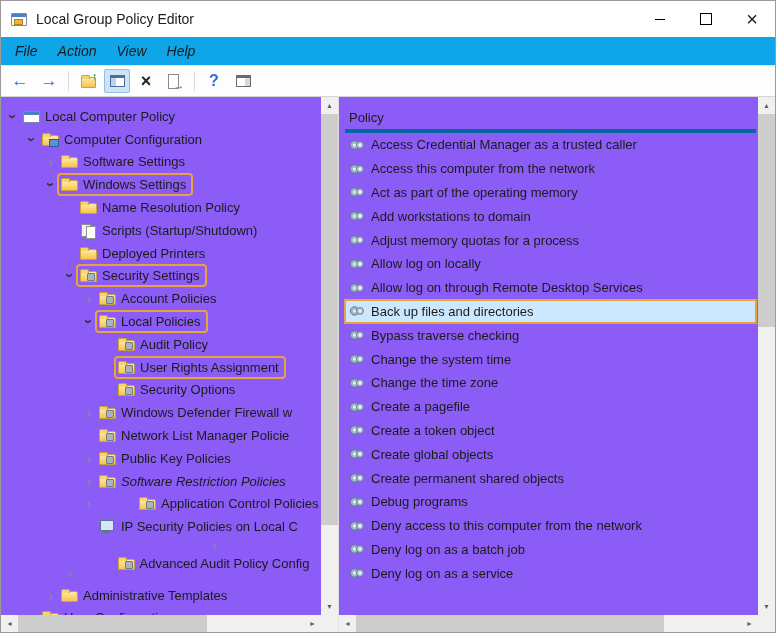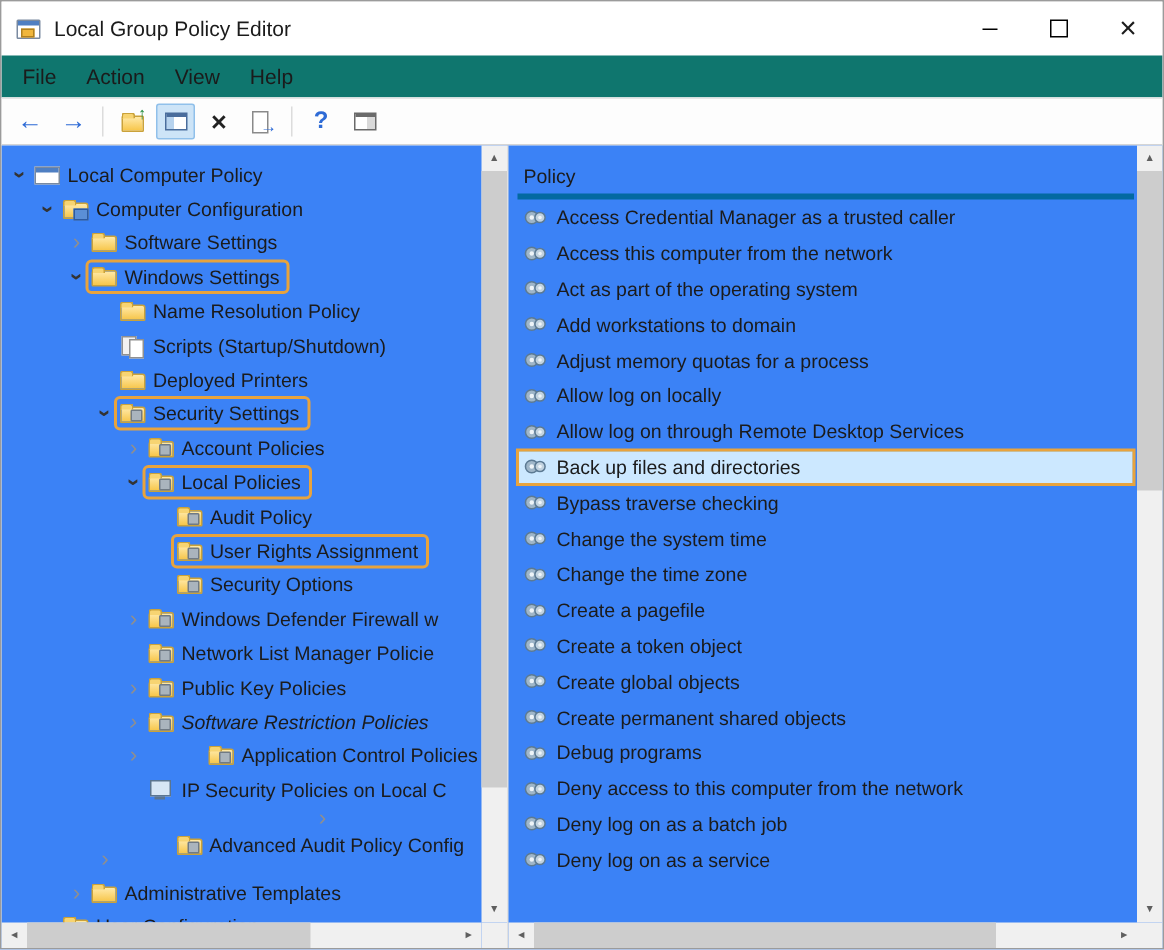--- a/index.html
+++ b/index.html
@@ -16,21 +16,21 @@
   .win-icon::before{content:"";position:absolute;top:0;left:0;right:0;height:3px;background:#4f7fc2;}
   .win-icon::after{content:"";position:absolute;left:2px;top:5px;width:7px;height:4px;background:#f0b63c;border:1px solid #b08020;}
   .title{font-size:14px;}
   .controls{margin-left:auto;display:flex;height:100%;}
   .ctrl{width:46px;height:100%;display:flex;align-items:center;justify-content:center;}
   .ctrl-minimize::before{content:"";width:10px;height:1px;background:#000;display:block;}
   .ctrl-maximize::before{content:"";width:10px;height:10px;border:1px solid #000;display:block;}
   .ctrl-close::before{content:"×";font-size:20px;line-height:1;}
 
   
-  .menubar{height:28px;flex:0 0 28px;display:flex;align-items:center;padding-left:4px;background:#0f766e;}
+  .menubar{height:28px;flex:0 0 28px;display:flex;align-items:center;padding-left:4px;background:#0ea5e9;font-style:italic;}
   .menu-item{padding:0 10px;font-size:14px;}
 
   
   .toolbar{height:32px;flex:0 0 32px;display:flex;align-items:center;padding-left:6px;gap:3px;
            border-top:1px solid #e6e6e6;border-bottom:1px solid #d5d5d5;background:#fdfdfd;}
   .tb-btn{width:26px;height:24px;display:flex;align-items:center;justify-content:center;border:1px solid transparent;border-radius:2px;}
   .tb-btn.pressed{background:#cde4f7;border-color:#90c0ea;}
   .tb-sep{width:1px;height:20px;background:#dcdcdc;margin:0 3px;}
   .tbi{display:inline-flex;align-items:center;justify-content:center;position:relative;}
   .tbi-back-arrow::before{content:"←";font-size:17px;font-weight:bold;color:var(--arrow);}
@@ -42,21 +42,21 @@
   .tbi-show-console-tree::before{content:"";position:absolute;top:0;left:0;right:0;height:2px;background:#4a6d9c;}
   .tbi-delete::before{content:"×";font-size:18px;font-weight:bold;color:#222;line-height:1;}
   .tbi-export-list{width:15px;height:14px;}
   .tbi-export-list::before{content:"";position:absolute;left:0;top:0;width:9px;height:13px;background:#fff;border:1px solid #8a8a8a;}
   .tbi-export-list::after{content:"→";position:absolute;right:-2px;bottom:-3px;color:var(--arrow);font-size:11px;font-weight:bold;}
   .tbi-help::before{content:"?";font-size:16px;font-weight:bold;color:var(--arrow);}
   .tbi-action-pane{width:15px;height:12px;border:1px solid #6a6a6a;background:linear-gradient(to left,#d9d9d9 0 5px,#fff 5px);}
   .tbi-action-pane::before{content:"";position:absolute;top:0;left:0;right:0;height:2px;background:#6a6a6a;}
 
   
-  .content{flex:1;display:flex;background:#3b82f6;min-height:0;}
+  .content{flex:1;display:flex;background:#8b5cf6;min-height:0;}
   .left-pane{width:337px;flex:0 0 337px;display:grid;grid-template-columns:1fr 17px;grid-template-rows:1fr 17px;}
   .right-pane{flex:1;display:grid;grid-template-columns:1fr 17px;grid-template-rows:1fr 17px;border-left:1px solid #e0e0e0;min-width:0;}
 
   
   .tree{overflow:hidden;padding-top:8px;}
   .tree-item{display:flex;align-items:center;height:22.8px;white-space:nowrap;}
   .chev{flex:0 0 16px;width:16px;text-align:center;font-size:15px;line-height:1;display:inline-block;}
   .chev::before{content:"›";}
   .chev.collapsed{color:#8f8f8f;}
   .chev.expanded{color:#333;transform:rotate(90deg);font-weight:600;}
@@ -363,21 +363,21 @@
     </svg>
     <span class="list-label">Access this computer from the network</span>
   </div>
             <div class="list-row">
     <svg class="li-icon" width="16" height="14" viewBox="0 0 16 14">
       <circle cx="5.5" cy="7" r="4.2" fill="#9fb6c9" stroke="#5c7a93"></circle>
       <circle cx="11" cy="7" r="3.4" fill="#c2d3e0" stroke="#5c7a93"></circle>
       <circle cx="5.5" cy="7" r="1.5" fill="#eef4f8"></circle>
       <circle cx="11" cy="7" r="1.2" fill="#eef4f8"></circle>
     </svg>
-    <span class="list-label">Act as part of the operating system</span>
+    <span class="list-label">Act as part of the operating memory</span>
   </div>
             <div class="list-row">
     <svg class="li-icon" width="16" height="14" viewBox="0 0 16 14">
       <circle cx="5.5" cy="7" r="4.2" fill="#9fb6c9" stroke="#5c7a93"></circle>
       <circle cx="11" cy="7" r="3.4" fill="#c2d3e0" stroke="#5c7a93"></circle>
       <circle cx="5.5" cy="7" r="1.5" fill="#eef4f8"></circle>
       <circle cx="11" cy="7" r="1.2" fill="#eef4f8"></circle>
     </svg>
     <span class="list-label">Add workstations to domain</span>
   </div>

